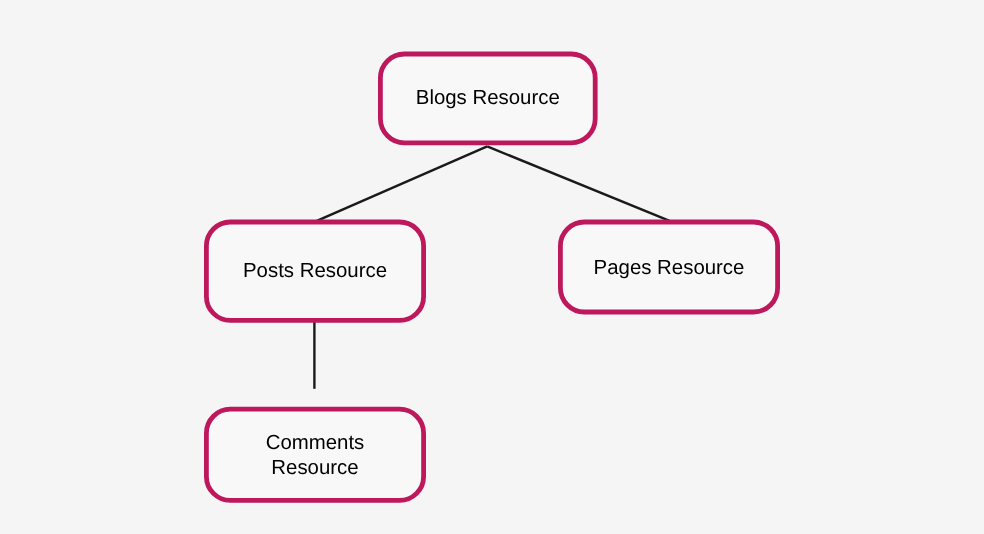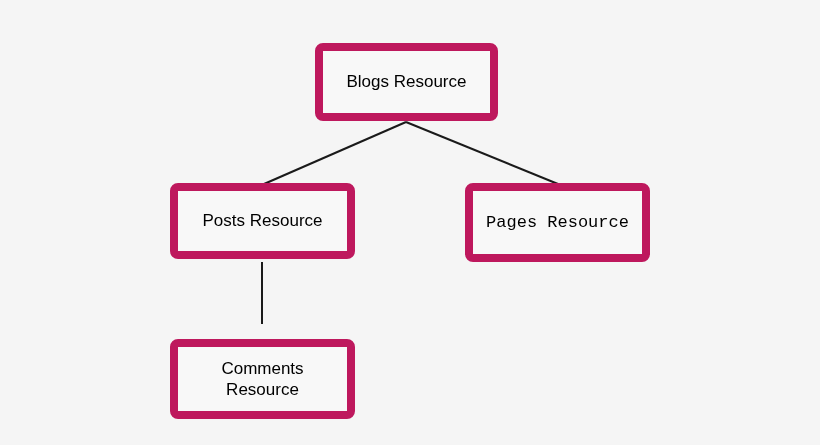--- a/index.html
+++ b/index.html
@@ -22,34 +22,34 @@
     height: 445px;
     display: block;
   }
   .edges-svg line {
     stroke: #1a1a1a;
     stroke-width: 2;
   }
   .node {
     position: absolute;
     box-sizing: border-box;
-    border: 8px solid #be185d;
-    border-radius: 8px;
+    border: 4px solid #be185d;
+    border-radius: 22px;
     background: #f8f8f8;
     display: flex;
     align-items: center;
     justify-content: center;
     text-align: center;
     color: #000000;
     font-size: 17px;
     line-height: 1.25;
   }
   .node-blogs    { left: 315px; top: 43px;  width: 183px; height: 78px; }
-  .node-posts    { left: 170px; top: 183px; width: 185px; height: 76px; }
-  .node-pages    { left: 465px; top: 183px; width: 185px; height: 79px; font-family: Liberation Mono, monospace; }
+  .node-posts    { left: 170px; top: 183px; width: 185px; height: 86px; }
+  .node-pages    { left: 465px; top: 183px; width: 185px; height: 79px; }
   .node-comments { left: 170px; top: 323px; width: 185px; height: 80px; margin-top: 16px; }
   .node-comments .node-label {
     display: inline-block;
     max-width: 110px; 
   }
 </style>
 </head>
 <body>
 
 <div class="canvas">

